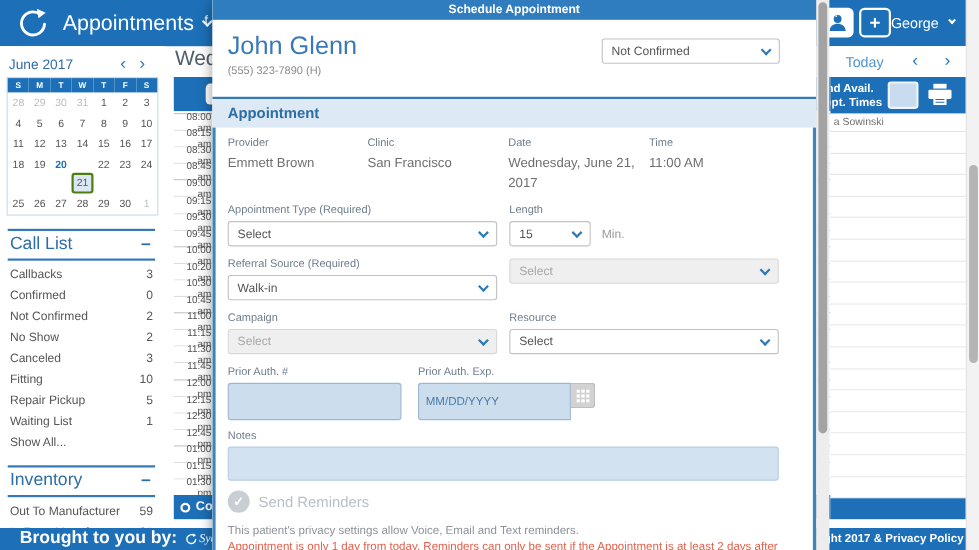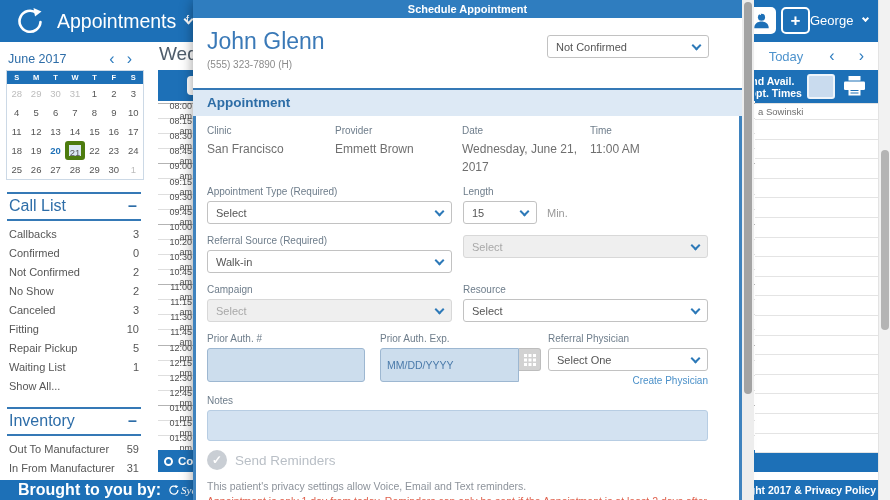--- a/index.html
+++ b/index.html
@@ -26,21 +26,21 @@
   .sidebar{position:absolute;left:0;top:42px;width:150px;height:438px;background:#fff;z-index:2;padding-top:10px;}
   .cal-title-row{display:flex;align-items:center;margin:0 12px 4px 8px;}
   .cal-month{font-size:12.5px;font-weight:normal;color:#2d6da8;flex:1;}
   .nav-arrow{color:#2f7dbf;font-size:16px;line-height:12px;padding:0 6px;cursor:pointer;}
   .calendar{margin:0 6px;border:1px solid #ccd9e6;}
   .cal-grid{display:grid;grid-template-columns:repeat(7,1fr);}
   .cal-h{height:13px;line-height:13px;background:#1d70b7;color:#fff;font-size:7.5px;font-weight:bold;text-align:center;}
   .cal-d{height:19px;line-height:19px;text-align:center;font-size:9.5px;color:#555;}
   .cal-d.muted{color:#bcbcbc;}
   .cal-d.today{color:#1d70b7;font-weight:bold;}
-  .cal-d.selected{background:#dbe8f4;border:4px solid #4d7c0f;border-radius:3px;line-height:16px;}
+  .cal-d.selected{background:#dbe8f4;border:2px solid #4d7c0f;border-radius:3px;line-height:16px;margin-top:16px;}
   .side-sec{margin:12px 9px 0 7px;border-top:2px solid #3579b6;}
   .side-sec-head{display:flex;justify-content:space-between;align-items:center;padding:3px 2px 4px 2px;border-bottom:2px solid #3579b6;}
   .side-sec-title{font-size:16px;color:#2d6da8;}
   .collapse-glyph{color:#2d6da8;font-size:16px;font-weight:bold;cursor:pointer;padding:0 2px;}
   .side-items{padding-top:3px;}
   .side-item{display:flex;justify-content:space-between;align-items:center;height:19px;padding:0 2px;font-size:11px;color:#565656;}
   .next-sec-divider{margin:3px 9px 0 7px;border-top:2px solid #3579b6;height:6px;}
 
   
   .day-title{position:absolute;left:159px;top:43px;width:36px;overflow:hidden;white-space:nowrap;font-size:19px;color:#4f5d6b;z-index:1;}
@@ -427,27 +427,27 @@
         <span class="chev"></span>
       </div>
     </div>
 
     <div class="section-header">Appointment</div>
 
     <div class="section-content">
       <div class="form-area">
 
         <div class="info-row">
+          <div class="info-col iw2">
+            <span class="flabel">Provider</span>
+            <span class="info-val">Emmett Brown</span>
+          </div>
           <div class="info-col iw1">
             <span class="flabel">Clinic</span>
             <span class="info-val">San Francisco</span>
-          </div>
-          <div class="info-col iw2">
-            <span class="flabel">Provider</span>
-            <span class="info-val">Emmett Brown</span>
           </div>
           <div class="info-col iw3">
             <span class="flabel">Date</span>
             <span class="info-val">Wednesday, June 21, 2017</span>
           </div>
           <div class="info-col">
             <span class="flabel">Time</span>
             <span class="info-val">11:00 AM</span>
           </div>
         </div>
@@ -526,28 +526,20 @@
                   <rect x="0" y="4.5" width="3" height="3" fill="#fff"></rect>
                     <rect x="4.5" y="4.5" width="3" height="3" fill="#fff"></rect>
                     <rect x="9" y="4.5" width="3" height="3" fill="#fff"></rect>
                   <rect x="0" y="9" width="3" height="3" fill="#fff"></rect>
                     <rect x="4.5" y="9" width="3" height="3" fill="#fff"></rect>
                     <rect x="9" y="9" width="3" height="3" fill="#fff"></rect>
                 </svg>
               </div>
             </div>
           </div>
-          <div class="c3">
-            <span class="flabel">Referral Physician</span>
-            <div class="sel w-full">
-              <span>Select One</span>
-              <span class="chev"></span>
-            </div>
-            <span class="create-link">Create Physician</span>
-          </div>
         </div>
 
         <div class="notes-row">
           <span class="flabel">Notes</span>
           <div class="notes-box"></div>
         </div>
 
         <div class="reminders-row">
           <div class="check-circle">
             <span>✓</span>

